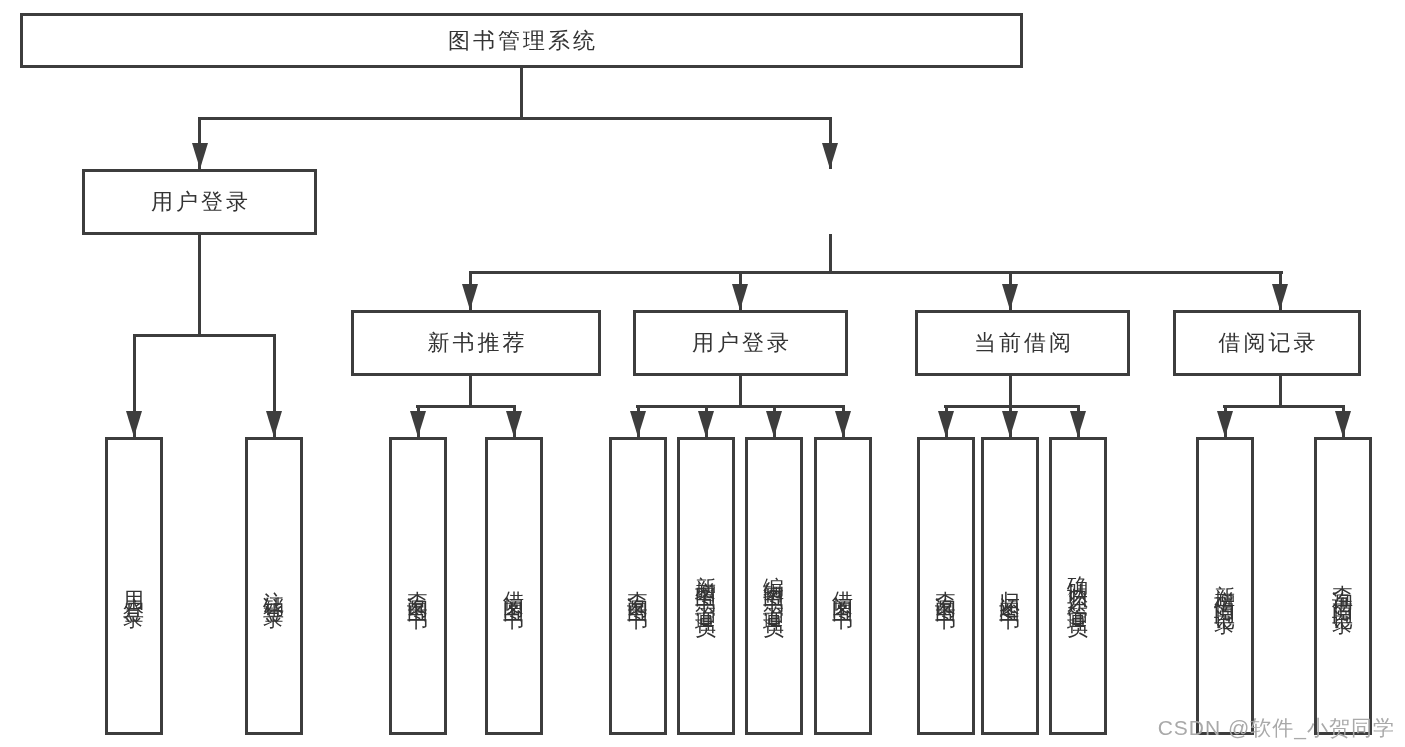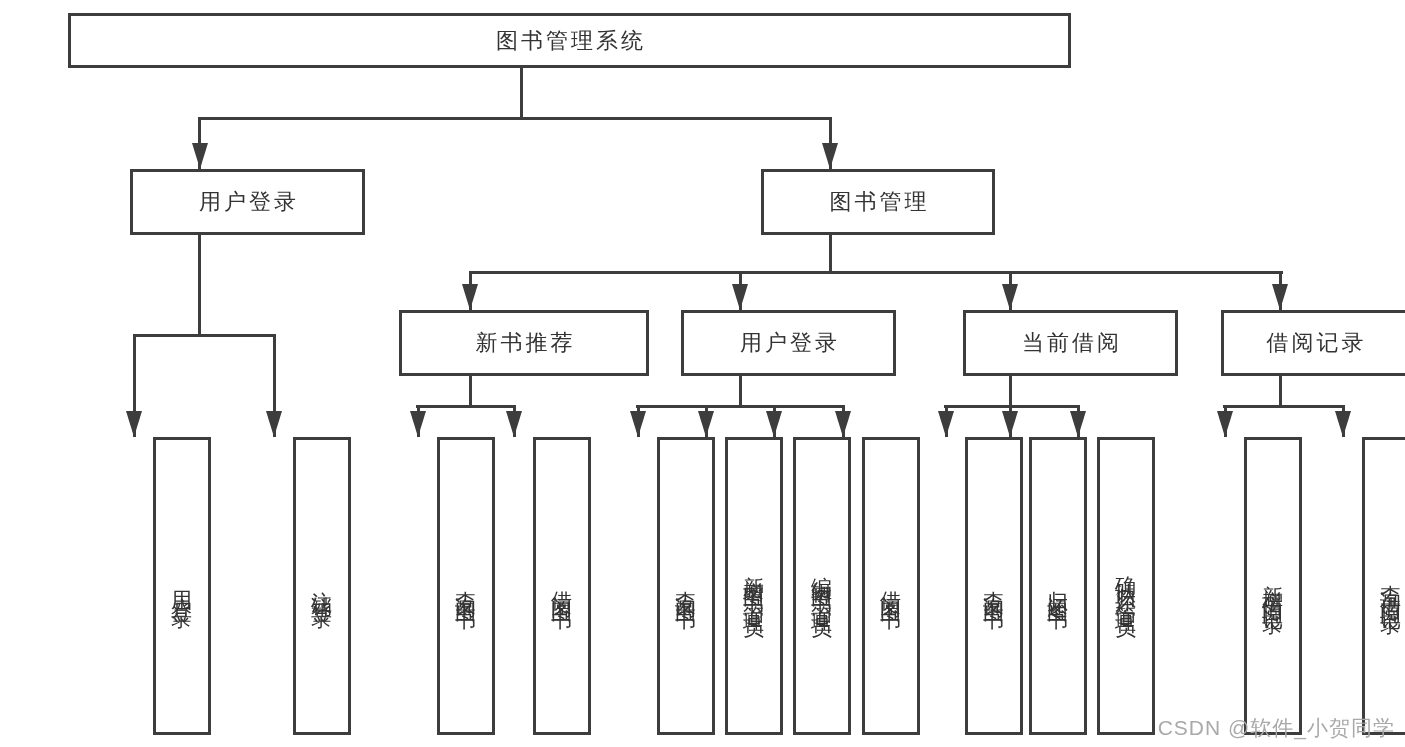--- a/index.html
+++ b/index.html
@@ -13,21 +13,20 @@
   }
   .box {
     position:absolute;
     box-sizing:border-box;
     border:3px solid var(--line, #3d3d3d);
     background:#ffffff;
     display:flex;
     align-items:center;
     justify-content:center;
     color:var(--text, #333333);
-    margin-left:48px;
   }
   .box.h span {
     font-size:22px;
     letter-spacing:3px;
     white-space:nowrap;
     transform:translateX(1.5px);
   }
   .box.v span {
     writing-mode:vertical-rl;
     text-orientation:mixed;
@@ -66,23 +65,20 @@
 
   <div class="vline" style="left:520px;top:68px;width:3px;height:51px"></div>
   <div class="hline" style="left:198px;top:117px;width:634px;height:3px"></div>
   <div class="vline" style="left:198px;top:117px;width:3px;height:52px"></div>
   <div class="arrow" style="left:192px;top:143px"></div>
   <div class="vline" style="left:829px;top:117px;width:3px;height:52px"></div>
   <div class="arrow" style="left:822px;top:143px"></div>
 
   <div class="box h" style="left:82px;top:169px;width:235px;height:66px">
     <span>用户登录</span>
-  </div>
-  <div class="box h" style="left:713px;top:169px;width:234px;height:66px">
-    <span>图书管理</span>
   </div>
 
   <div class="vline" style="left:198px;top:235px;width:3px;height:100px"></div>
   <div class="hline" style="left:133px;top:334px;width:143px;height:3px"></div>
   <div class="vline" style="left:133px;top:334px;width:3px;height:103px"></div>
   <div class="arrow" style="left:126px;top:411px"></div>
   <div class="vline" style="left:273px;top:334px;width:3px;height:103px"></div>
   <div class="arrow" style="left:266px;top:411px"></div>
 
   <div class="vline" style="left:829px;top:234px;width:3px;height:39px"></div>

